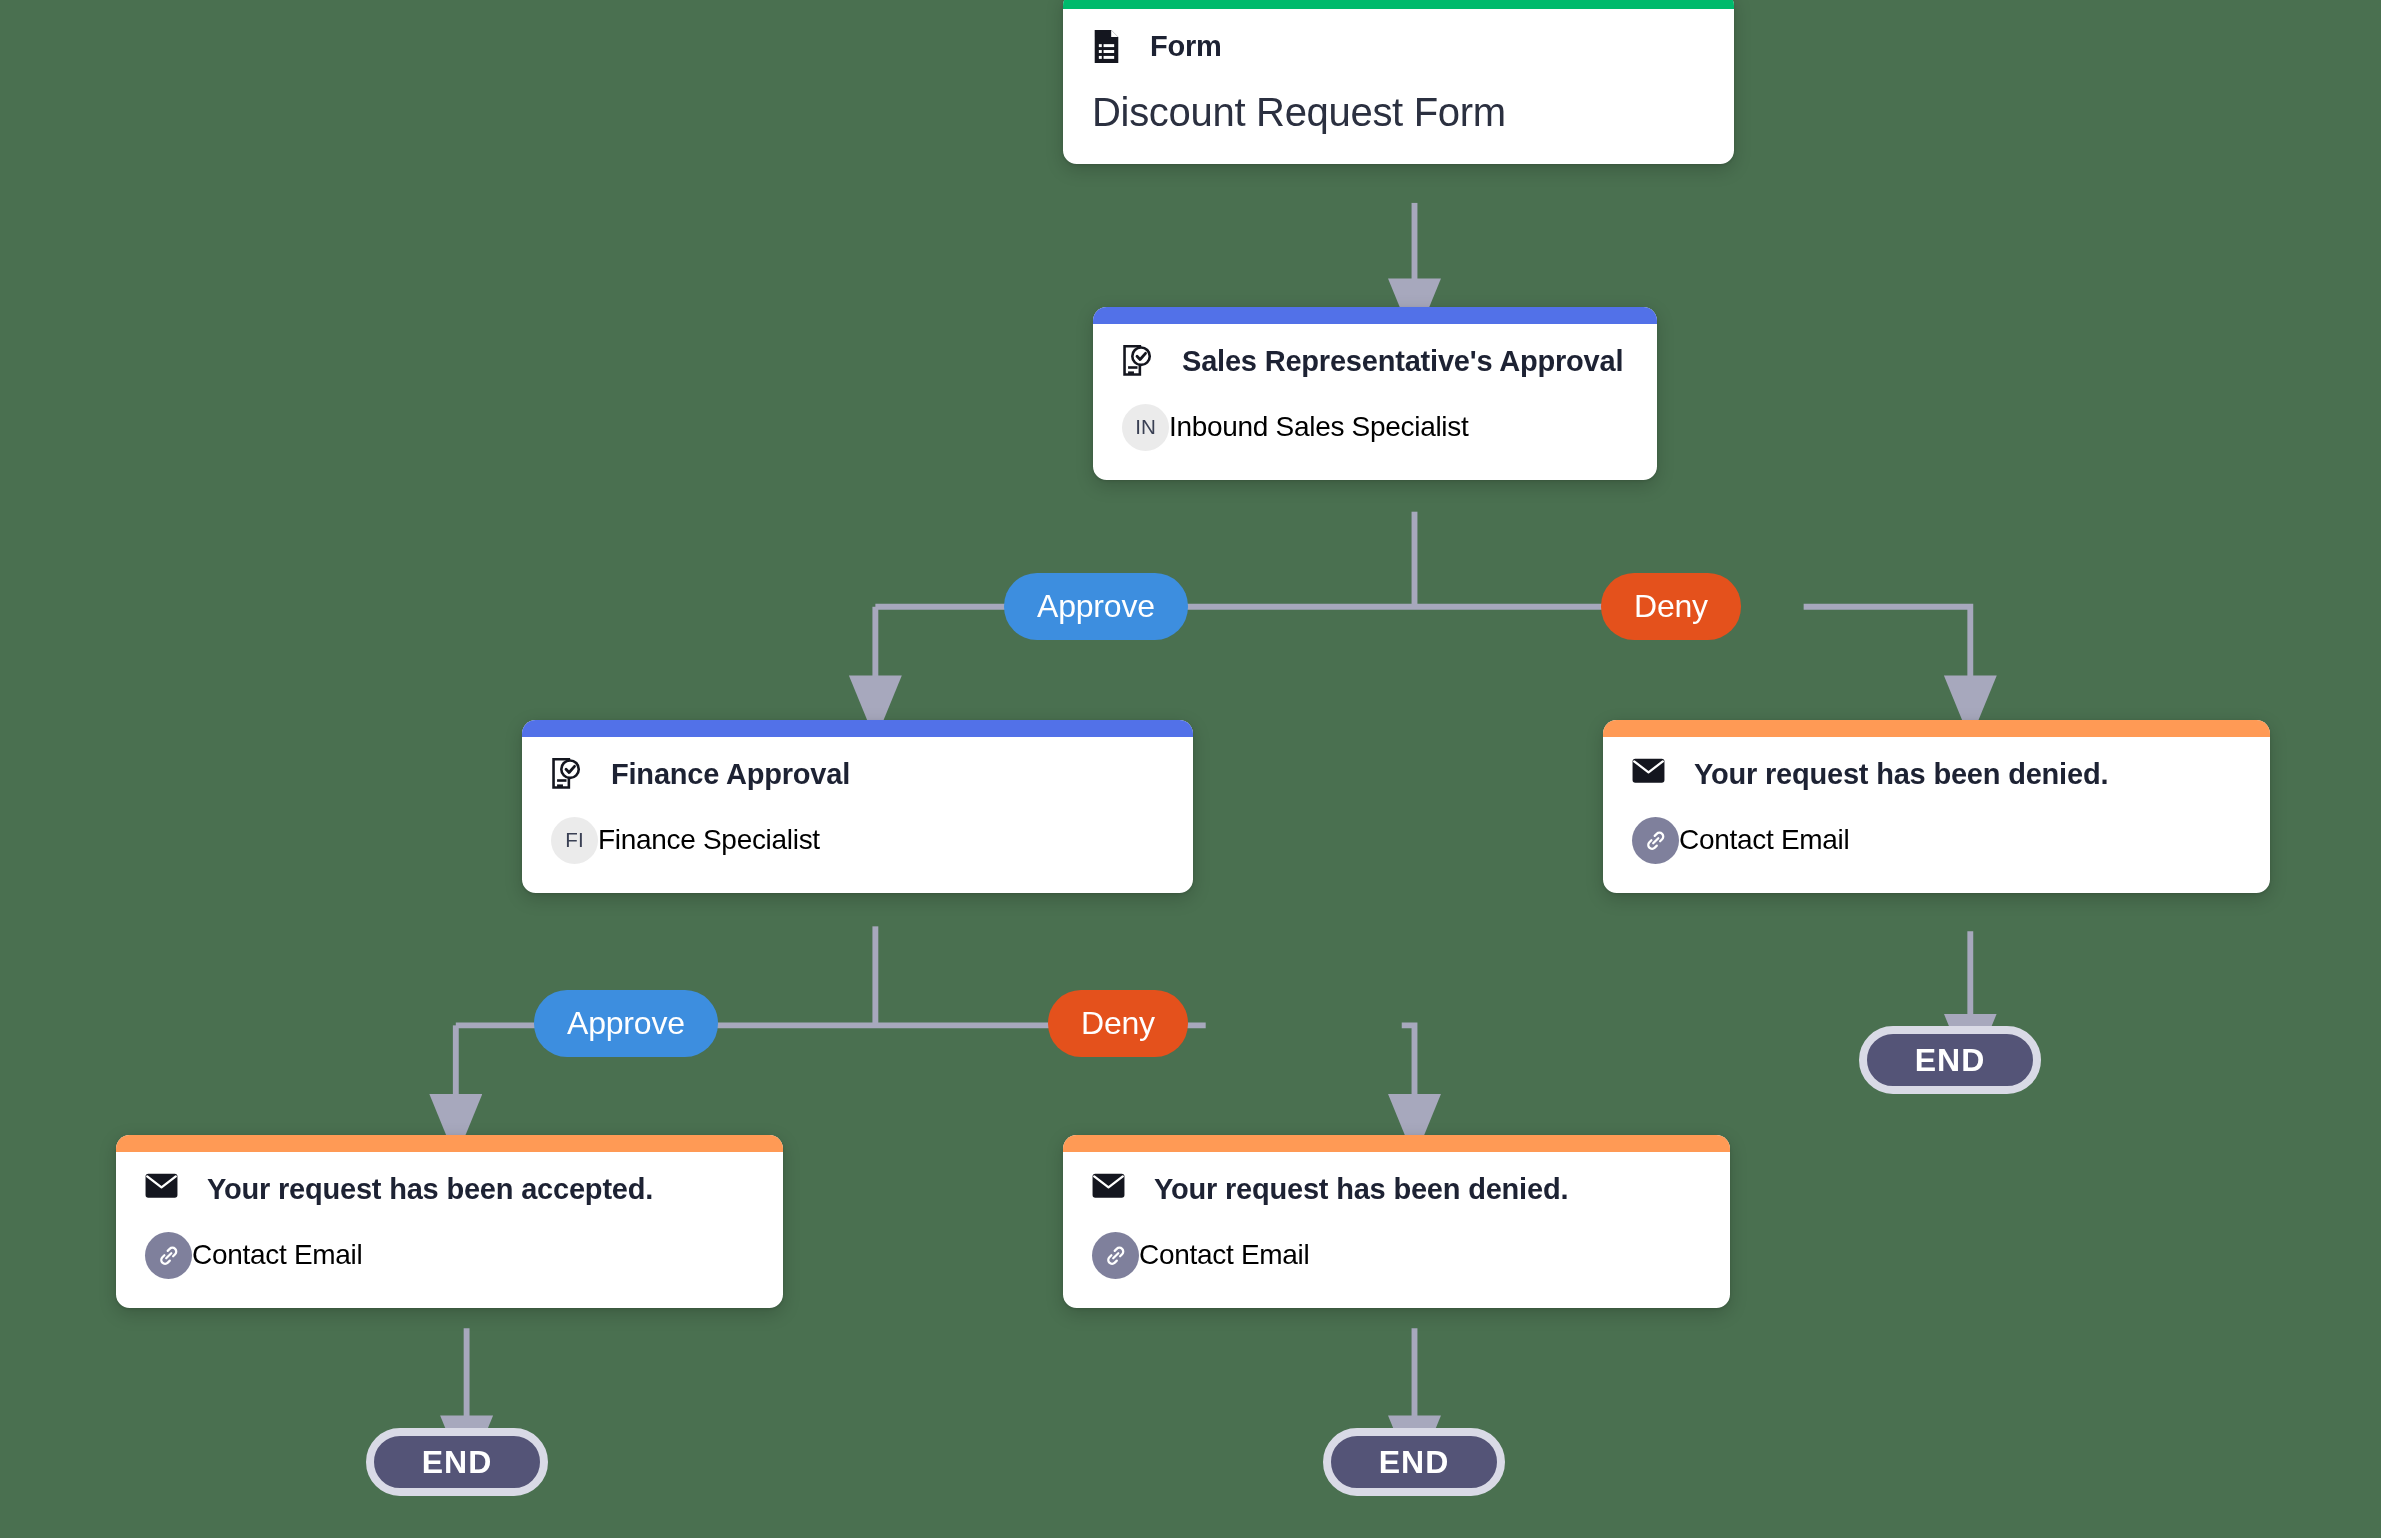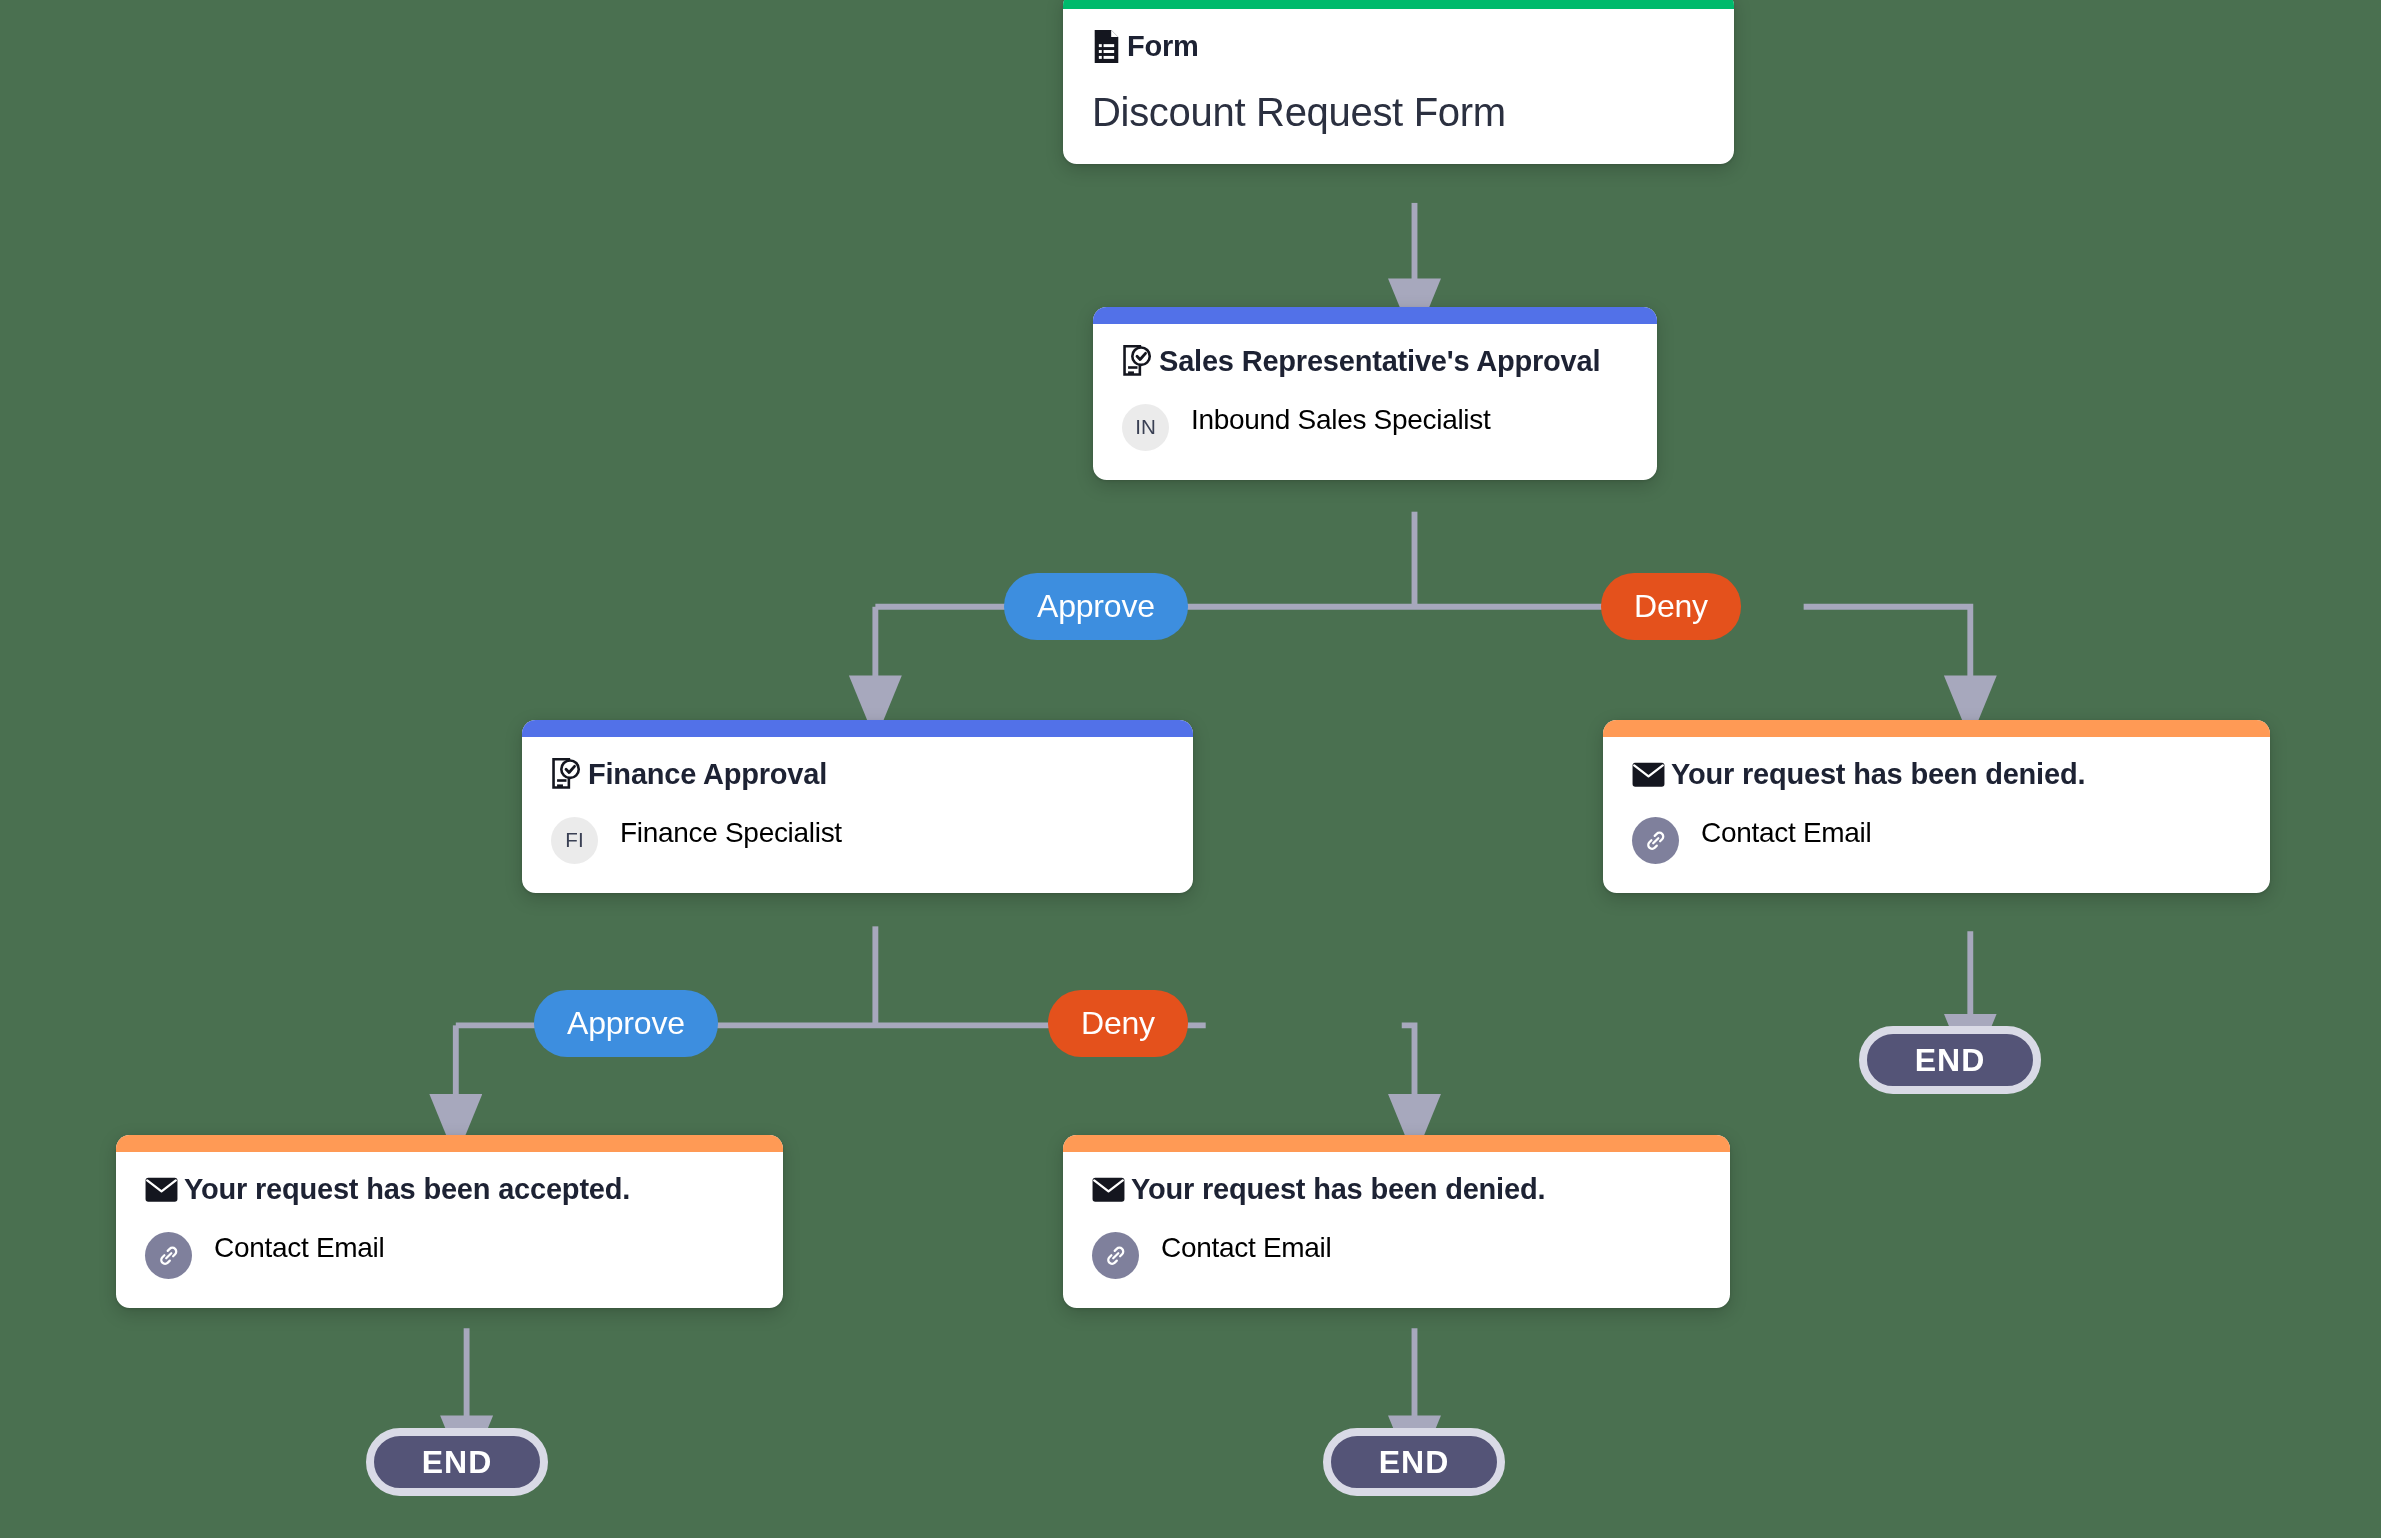--- a/index.html
+++ b/index.html
@@ -45,41 +45,40 @@
   }
   .node .bar {
     height: 16.7px;
     width: 100%;
   }
   .node .body {
     padding: 21.6px 29px 29px 29px;
   }
   .title-row {
     display: flex;
-    align-items: center;
-    gap: 6px;
+    gap: 29px;
   }
   .title-text {
     font-size: 29px;
     font-weight: bold;
     color: #1d2233;
     letter-spacing: -0.2px;
     white-space: nowrap;
   }
   .big-text {
     font-size: 40px;
     color: #2b3040;
     margin-top: 27px;
     white-space: nowrap;
     letter-spacing: -0.3px;
   }
   .meta-row {
     display: flex;
-    align-items: flex-start;
-    gap: 22px;
+    align-items: center;
+    gap: 0;
     margin-top: 25.5px;
   }
   .meta-text {
     font-size: 28px;
     color: #000000;
     white-space: nowrap;
     letter-spacing: -0.3px;
   }
 
   

